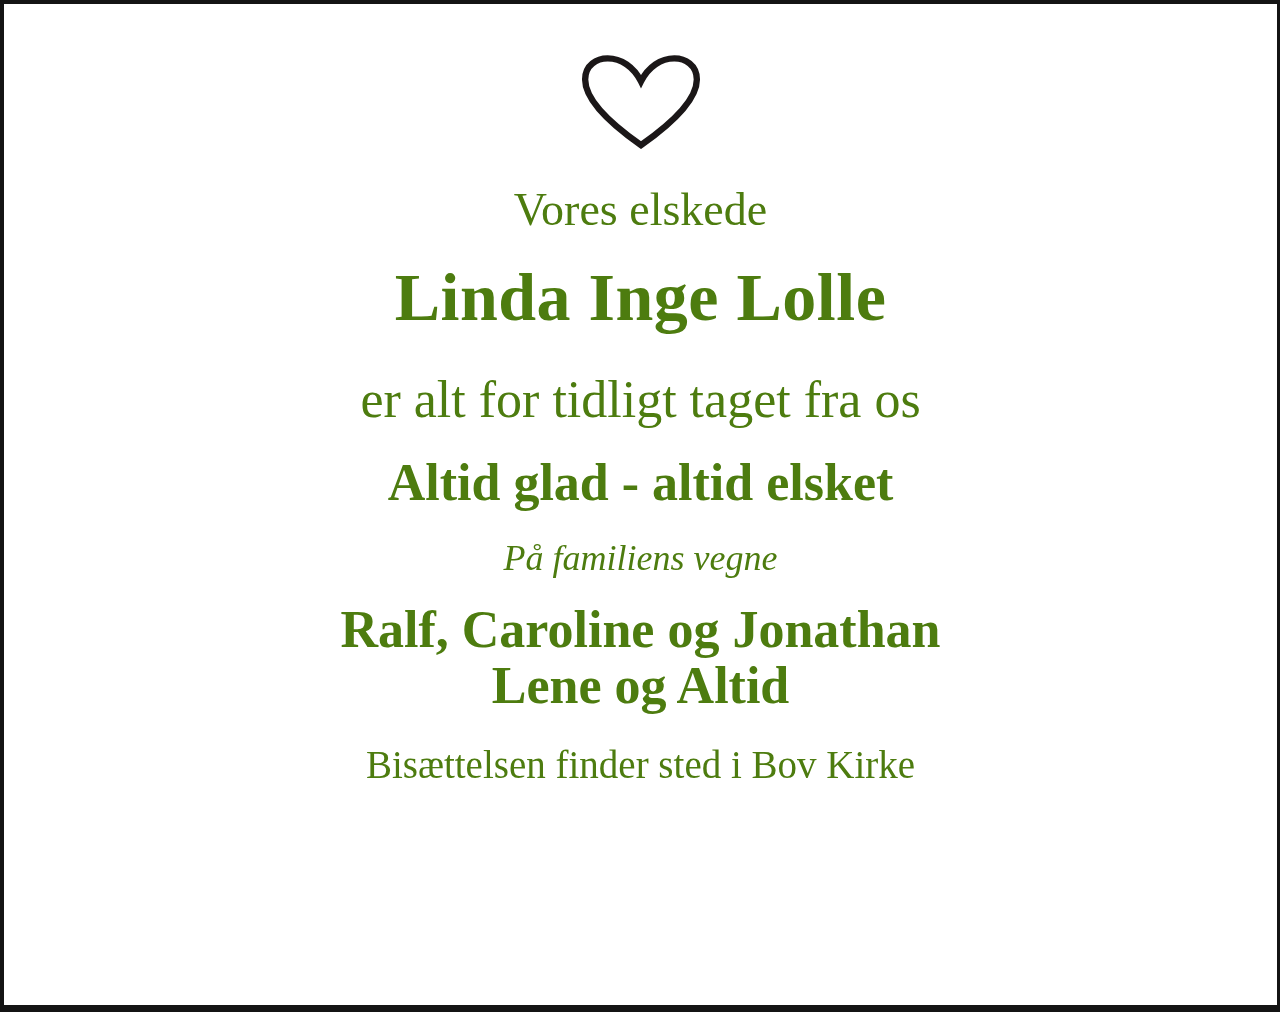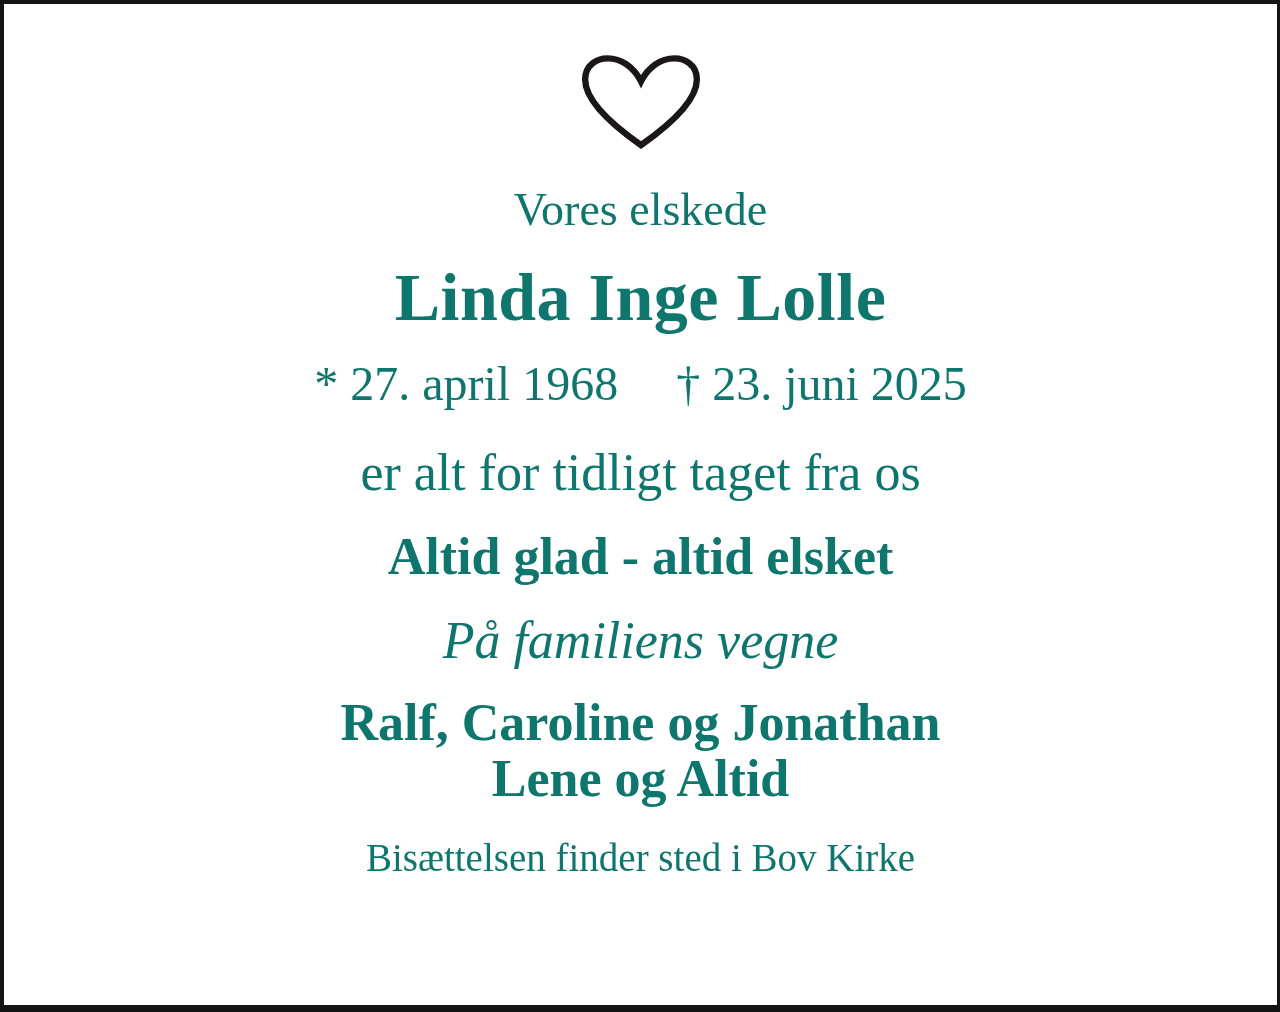--- a/index.html
+++ b/index.html
@@ -14,21 +14,21 @@
     box-sizing: border-box;
     background: #ffffff;
     border-top: 4px solid #141414;
     border-left: 4px solid #141414;
     border-right: 3px solid #141414;
     border-bottom: 7px solid #141414;
     display: flex;
     flex-direction: column;
     align-items: center;
     text-align: center;
-    color: #0f766e;
+    color: #4d7c0f;
     font-family: "Liberation Serif", "DejaVu Serif", serif;
     overflow: hidden;
   }
   .heart-wrap {
     margin-top: 50px;
     height: 98px;
     display: flex;
     align-items: center;
     justify-content: center;
   }
@@ -63,21 +63,21 @@
     line-height: 1.2;
   }
   .motto {
     margin-top: 21px;
     font-size: 52px;
     font-weight: bold;
     line-height: 1.2;
   }
   .behalf {
     margin-top: 22px;
-    font-size: 52px;
+    font-size: 36px;
     font-style: italic;
     line-height: 1.2;
   }
   .mourners {
     margin-top: 22px;
     font-size: 52px;
     font-weight: bold;
     line-height: 1.08;
   }
   .ceremony {
@@ -100,23 +100,20 @@
                C 72.5 13, 85.5 4.5, 99 4.5
                C 110 4.5, 122 11, 122 26
                C 122 45, 102 67, 65 93 Z" fill="none" stroke="#1b1718" stroke-width="6.5" stroke-linecap="round"></path>
     </svg>
   </div>
 
   <div class="intro">Vores elskede</div>
 
   <div class="name">Linda Inge Lolle</div>
 
-  <div class="dates">
-    <span>* 27. april 1968</span><span class="gap"></span><span>† 23. juni 2025</span>
-  </div>
 
   <div class="tribute">er alt for tidligt taget fra os</div>
 
   <div class="motto">Altid glad - altid elsket</div>
 
   <div class="behalf">På familiens vegne</div>
 
   <div class="mourners">
     <div>Ralf, Caroline og Jonathan</div>
     <div>Lene og Altid</div>

